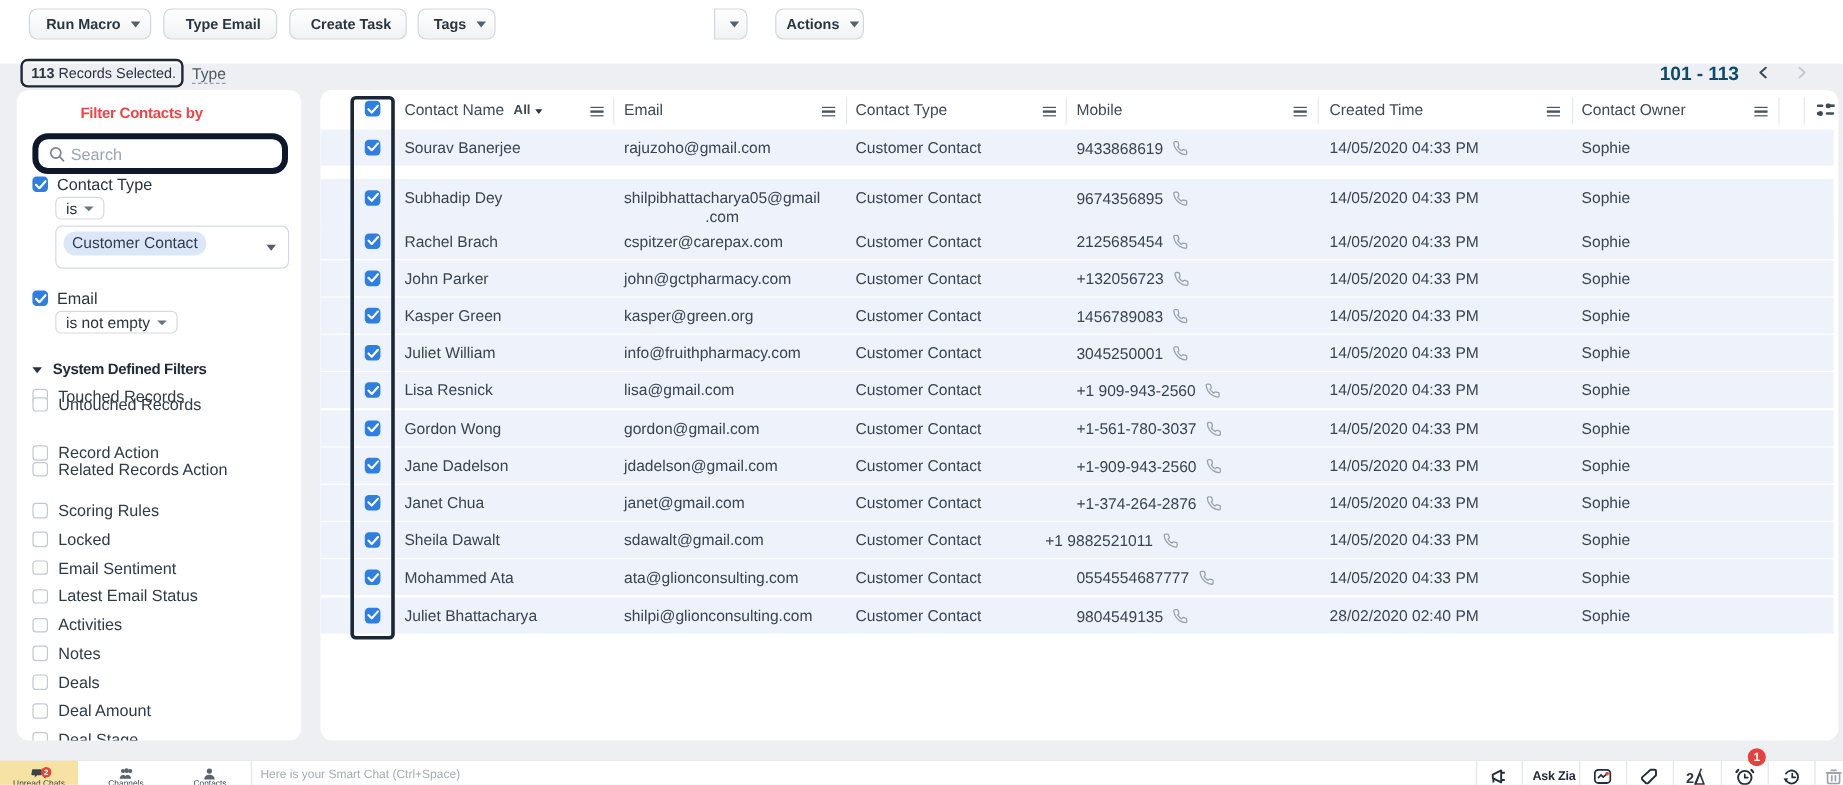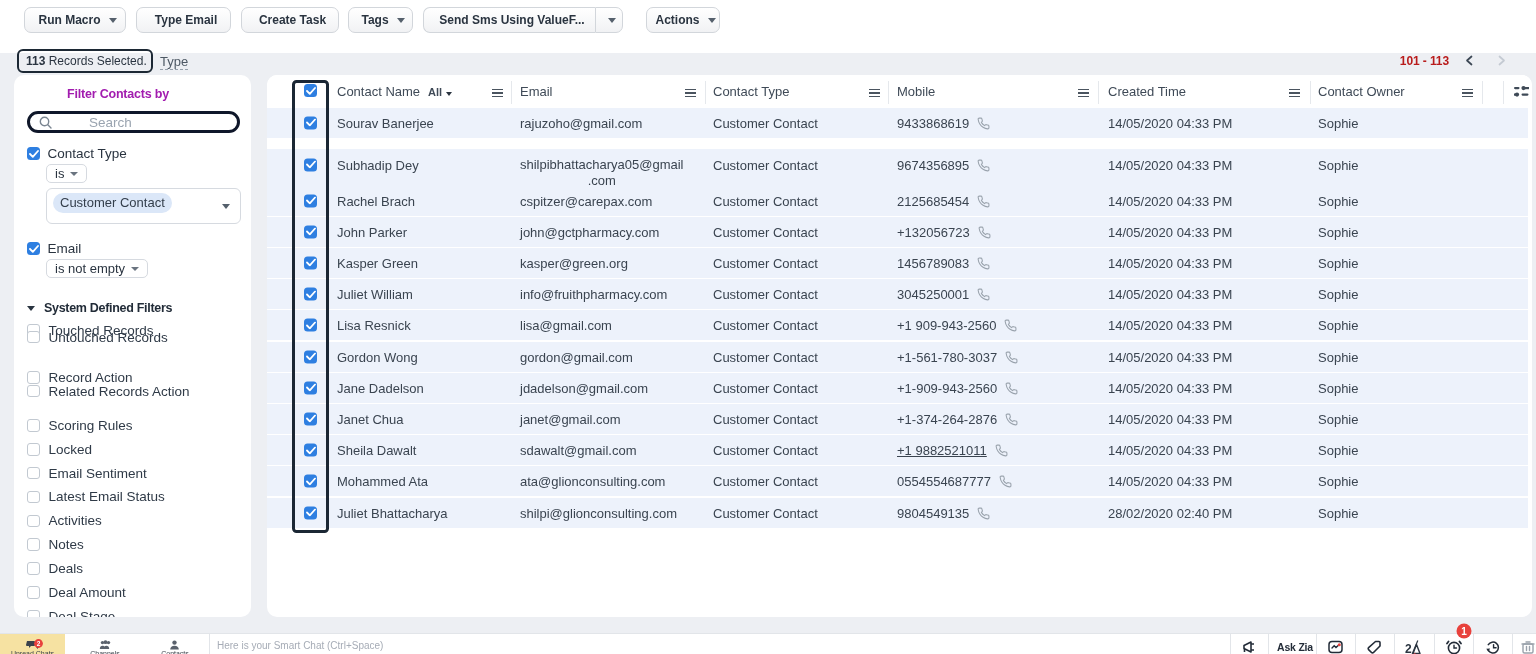--- a/index.html
+++ b/index.html
@@ -12,32 +12,32 @@
   background:linear-gradient(#ffffff,#f1f2f4); color:#2a3440; font-size:12px; font-weight:700; padding-left:8px; padding-right:3px;
   display:flex; align-items:center; justify-content:center; white-space:nowrap; }
 .caret { width:0; height:0; border-left:4.5px solid transparent; border-right:4.5px solid transparent;
   border-top:5px solid #55606c; display:inline-block; margin-left:8px; }
 
 
 .selbox { position:absolute; left:17px; top:49px; width:136px; height:24px; border:2.5px solid #1c2834;
   border-radius:6px; display:flex; align-items:center; padding:0 7px; font-size:12px; color:#2a3440; white-space:nowrap; }
 .clear { position:absolute; left:160px; top:54px; font-size:13px; color:#4d5864;
   border-bottom:1px dashed #97a1ac; line-height:15px; }
-.pager { position:absolute; right:87px; top:54px; font-size:12px; font-weight:700; color:#b91c1c; letter-spacing:-0.1px; }
+.pager { position:absolute; right:87px; top:54px; font-size:16px; font-weight:700; color:#0c4a6e; letter-spacing:-0.1px; }
 
 
 .sidebar { position:absolute; left:14px; top:75px; width:237px; height:542px; background:#fff;
   border-radius:10px; overflow:hidden; }
 .tablepanel { position:absolute; left:267px; top:75px; width:1265px; height:542px; background:#fff;
   border-radius:10px; overflow:hidden; }
 
 
-.sb-title { position:absolute; left:13px; top:12px; font-size:12.5px; font-weight:700; color:#a21caf; letter-spacing:-0.2px;padding-left:40px; }
-.search { position:absolute; left:13px; top:36px; width:213px; height:22px; border:3px solid #0f172a;
-  border-radius:13px; background:#fff; display:flex; align-items:center; padding-left:9px;gap:32px; }
+.sb-title { position:absolute; left:13px; top:12px; font-size:12.5px; font-weight:700; color:#ef4444; letter-spacing:-0.2px;padding-left:40px; }
+.search { position:absolute; left:13px; top:36px; width:213px; height:34px; border:5px solid #0f172a;
+  border-radius:13px; background:#fff; display:flex; align-items:center; padding-left:9px; }
 .search span { color:#9aa4b0; font-size:13.5px; margin-left:5px; }
 .cb-blue { width:13px; height:13px; border-radius:3.5px; background:#2e7fe1; display:inline-block; position:relative; flex:none; }
 .cb-blue svg { position:absolute; left:1.5px; top:2.5px; }
 .f-row { position:absolute; left:13px; display:flex; align-items:center; font-size:13.5px; color:#2a3440; }
 .f-row .cb-blue { margin-right:8px; width:12.5px; height:12.5px; }
 .mini-dd { position:absolute; border:1px solid #d6dae0; border-radius:5px; background:#fff;
   font-size:13px; color:#2a3440; display:flex; align-items:center; padding:0 8px; }
 .mini-dd .caret { border-top-color:#6a7480; margin-left:6px; border-left-width:4px; border-right-width:4px; border-top-width:4.5px; }
 .combo { position:absolute; left:32px; top:113px; width:195px; height:36px; border:1px solid #d6dae0; border-radius:6px; background:#fff; }
 .pill { position:absolute; left:6px; top:4px; background:#dbe7f8; border-radius:10px; font-size:13px;
@@ -73,21 +73,20 @@
 .bicon { position:absolute; top:6px; }
 </style>
 </head>
 <body>
 
 <div class="topbar">
   <div class="btn" style="left:24px; width:102px;">Run Macro<span class="caret"></span></div>
   <div class="btn" style="left:136px; width:95px;">Type Email</div>
   <div class="btn" style="left:241px; width:98px;">Create Task</div>
   <div class="btn" style="left:348px; width:65px;">Tags<span class="caret"></span></div>
-  <div class="btn" style="left:423px; width:172px; border-radius:7px 0 0 7px; border-right:none;">Send Sms Using ValueF...</div>
   <div class="btn" style="left:595px; width:28px; border-radius:0 7px 7px 0;">
       <span class="caret" style="margin-left:0;"></span>
     </div>
   <div class="btn" style="left:646px; width:74px;">Actions<span class="caret"></span></div>
 </div>
 
 <div class="selbox"><b>113</b>&nbsp;Records Selected.</div>
 <div class="clear">Type</div>
 <div class="pager">101 - 113</div>
 <svg style="position:absolute; left:1464px; top:55px;" width="11" height="11" viewBox="0 0 11 11">
@@ -353,21 +352,21 @@
   </div>
       <div class="trow" style="top:328.09999999999997px; height:30.2px;">
     <span class="cb-blue" style="">
           <svg width="10" height="8" viewBox="0 0 10 8">
             <path d="M1 4 L3.8 6.8 L9 1" stroke="#fff" stroke-width="1.8" fill="none" stroke-linecap="round" stroke-linejoin="round"></path>
           </svg>
         </span>
     <span class="cell" style="left:70px; ">Sheila Dawalt</span>
     <span class="cell" style="left:253px; ">sdawalt@gmail.com</span>
     <span class="cell" style="left:446px; ">Customer Contact</span>
-    <span class="cell" style="left:630px;text-decoration:underline; ">+1 9882521011<svg class="phone" width="13" height="13" viewBox="0 0 24 24">
+    <span class="cell" style="left:604px; ">+1 9882521011<svg class="phone" width="13" height="13" viewBox="0 0 24 24">
             <path d="M22 16.92v3a2 2 0 0 1-2.18 2 19.79 19.79 0 0 1-8.63-3.07 19.5 19.5 0 0 1-6-6 19.79 19.79 0 0 1-3.07-8.67A2 2 0 0 1 4.11 2h3a2 2 0 0 1 2 1.72 12.84 12.84 0 0 0 .7 2.81 2 2 0 0 1-.45 2.11L8.09 9.91a16 16 0 0 0 6 6l1.27-1.27a2 2 0 0 1 2.11-.45 12.84 12.84 0 0 0 2.81.7A2 2 0 0 1 22 16.92z" stroke="#9aa3ad" stroke-width="2" fill="none" stroke-linejoin="round"></path>
           </svg></span>
     <span class="cell" style="left:841px; ">14/05/2020 04:33 PM</span>
     <span class="cell" style="left:1051px; ">Sophie</span>
   </div>
       <div class="trow" style="top:359.29999999999995px; height:30.2px;">
     <span class="cb-blue" style="">
           <svg width="10" height="8" viewBox="0 0 10 8">
             <path d="M1 4 L3.8 6.8 L9 1" stroke="#fff" stroke-width="1.8" fill="none" stroke-linecap="round" stroke-linejoin="round"></path>
           </svg>

